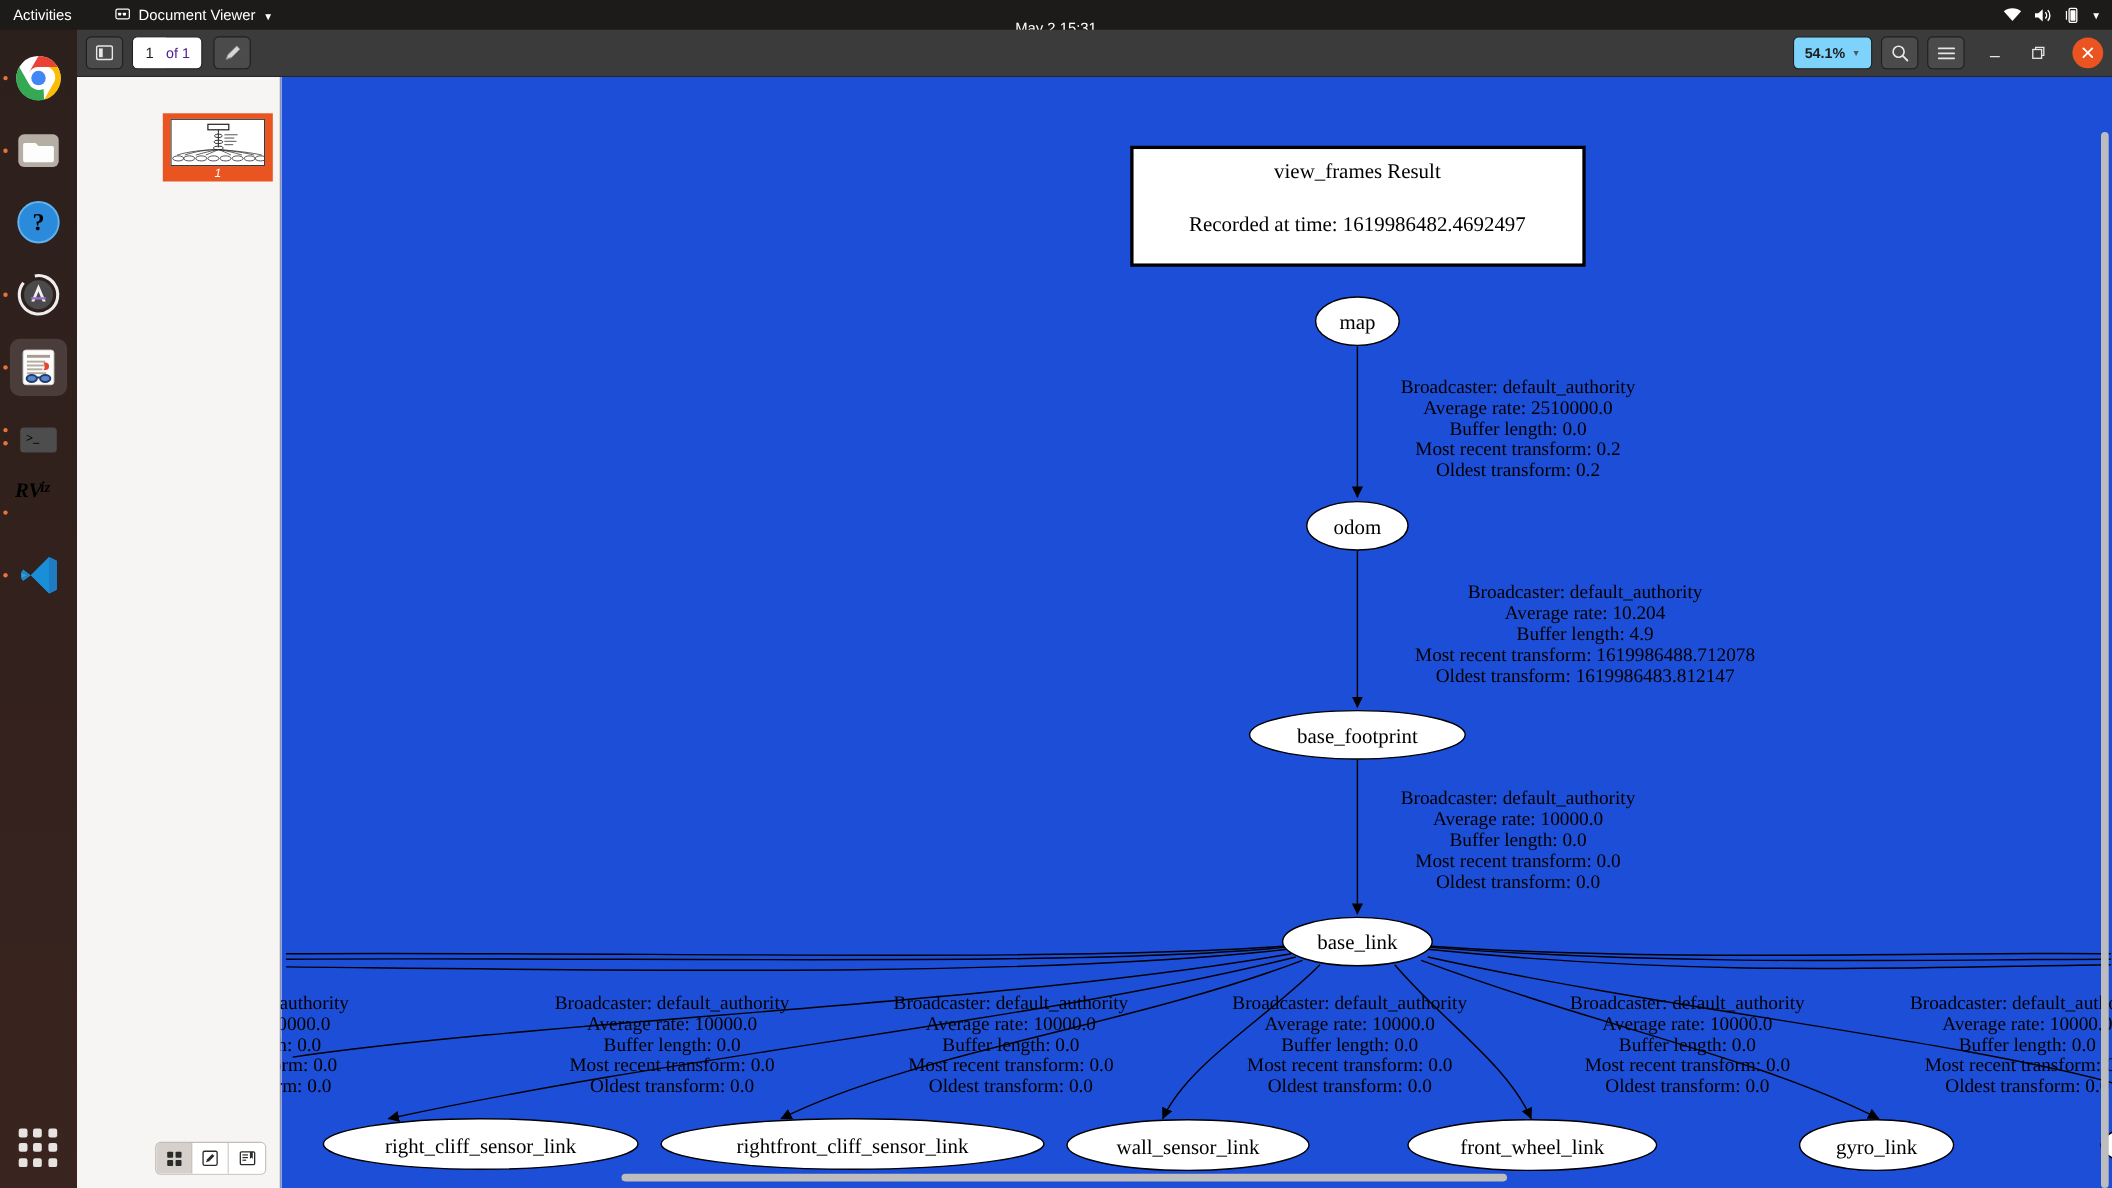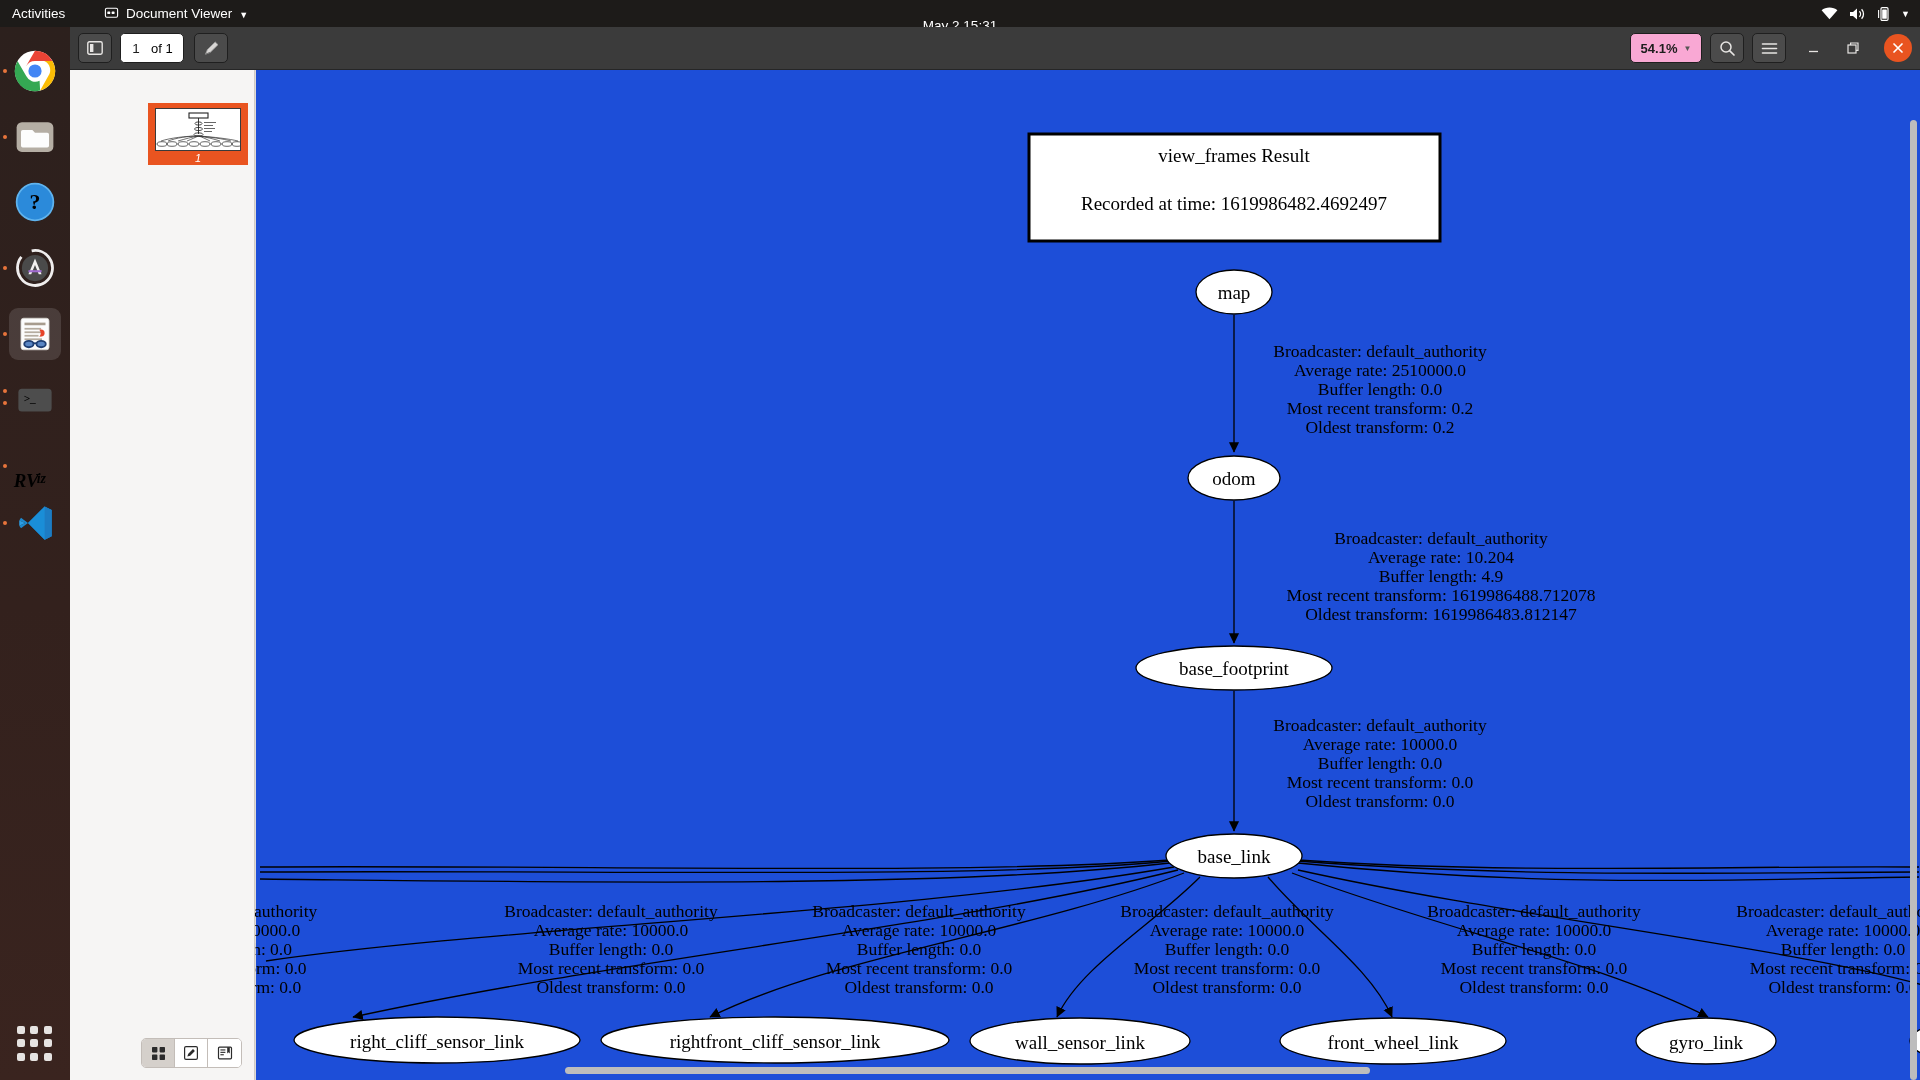--- a/index.html
+++ b/index.html
@@ -81,32 +81,32 @@
   #pagebox {
     position: absolute; left: 50px; width: 64px; height: 30px;
     border: 1px solid #1f1f1f; border-radius: 5px; background: #ffffff;
     display: flex; align-items: center; overflow: hidden;
   }
   #page-input {
     width: 30px; height: 28px; border: none; outline: none;
     text-align: center; font-size: 13.5px; color: #1d1d1d;
     font-family: "Liberation Sans", sans-serif; background: #ffffff;
   }
-  #page-total { font-size: 13px; color: #000000; padding-right: 6px; }
+  #page-total { font-size: 13px; color: #4c1d95; padding-right: 6px; }
   #annot-btn { position: absolute; left: 124px; width: 34px; }
 
   #doctitle {
     position: absolute; left: 0; width: 1850px; text-align: center;
     color: #ffffff; font-size: 13.5px; font-weight: bold;
     pointer-events: none;
   }
 
   #zoombox {
     position: absolute; right: 218px; width: 72px; height: 30px;
-    background: #f9a8d4; border: 1px solid #1f1f1f; border-radius: 5px;
+    background: #7dd3fc; border: 1px solid #1f1f1f; border-radius: 5px;
     display: flex; align-items: center; justify-content: center; gap: 6px;
     color: #1d1d1d; font-size: 13px; font-weight: bold; cursor: pointer;
   }
   #zoombox .caret { font-size: 8px; color: #555; }
   #search-btn { position: absolute; right: 176px; width: 34px; }
   #menu-btn   { position: absolute; right: 134px; width: 34px; }
 
   .winctl {
     position: absolute; width: 30px; height: 30px;
     display: flex; align-items: center; justify-content: center;
@@ -284,21 +284,21 @@
 
   <div class="dock-item" style="top:347px;">
     <svg width="42" height="42" viewBox="0 0 48 48">
       <rect x="5" y="11" width="38" height="26" rx="4" fill="#4d4d4d"></rect>
       <text x="11" y="26" font-family="Liberation Mono, monospace" font-size="13" font-weight="bold" fill="#fff">&gt;_</text>
     </svg>
   </div>
   <div class="runbullet" style="top:362px;"></div>
   <div class="runbullet b2" style="top:374px;"></div>
 
-  <div class="dock-item" style="top:427px;">
+  <div class="dock-item" style="top:391px;">
     <svg width="46" height="34" viewBox="0 0 56 34">
       <text x="2" y="26" font-family="Liberation Sans, sans-serif" font-size="23" font-weight="bold" fill="#fcfcfc" font-style="italic">RV</text>
       <text x="30" y="21" font-family="Liberation Sans, sans-serif" font-size="17" font-weight="bold" fill="#fcfcfc" font-style="italic">iz</text>
     </svg>
   </div>
   <div class="runbullet" style="top:437px;"></div>
 
   <div class="dock-item" style="top:470px;">
     <svg width="42" height="42" viewBox="0 0 48 48">
       <path d="M35 5 L16 24 L35 43 L43 39 V9 Z" fill="#0f7bc4"></path>

